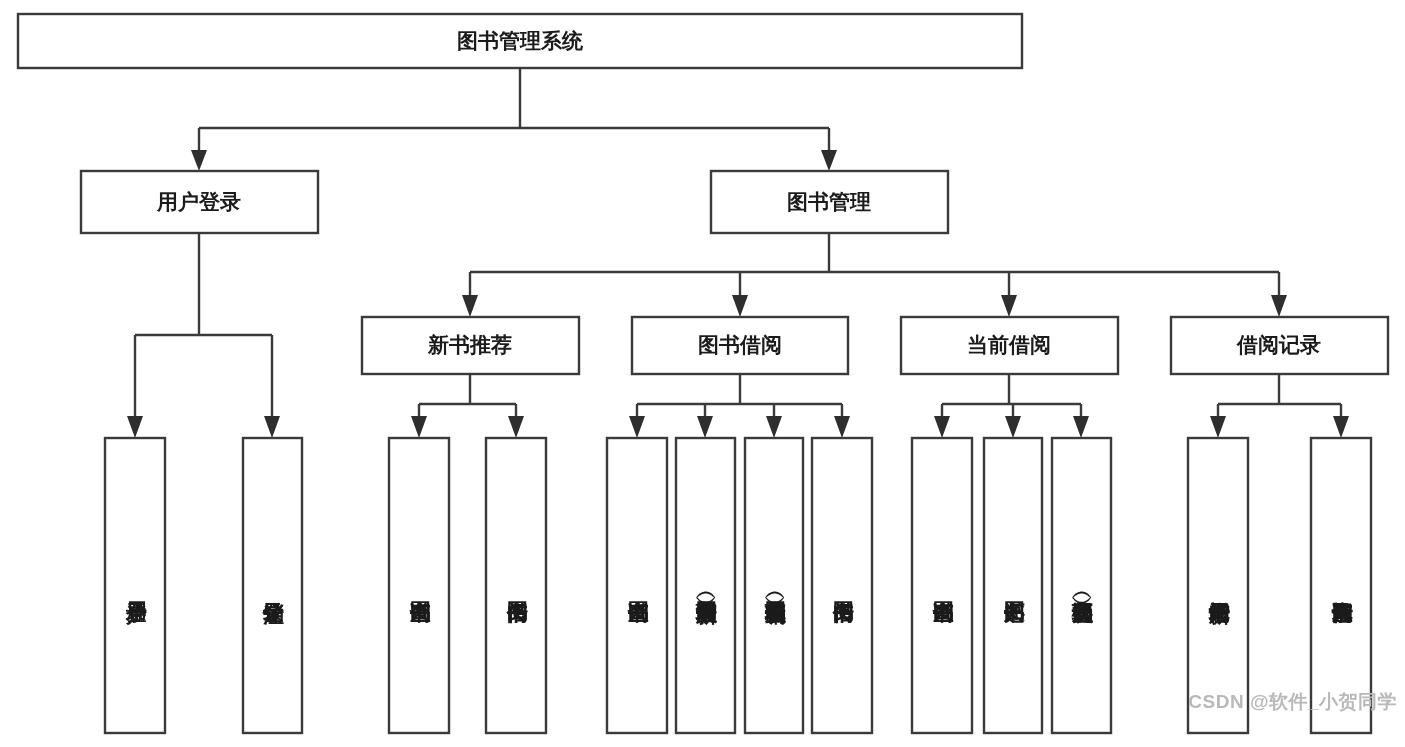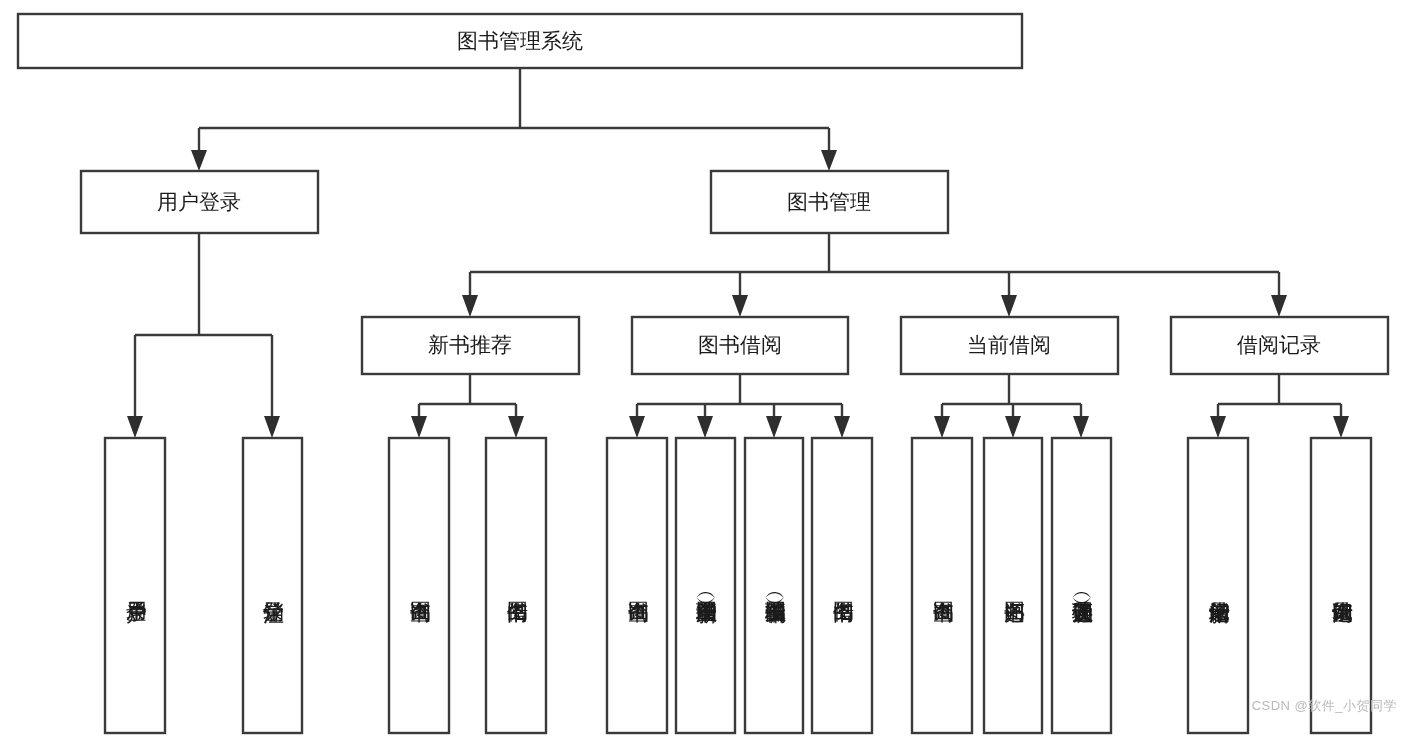--- a/index.html
+++ b/index.html
@@ -12,20 +12,21 @@
     height: 747px;
     font-family: "Liberation Sans", "DejaVu Sans", sans-serif;
     overflow: hidden;
     position: relative;
   }
   #diagram-root {
     position: relative;
     width: 1405px;
     height: 721px;
     background: #ffffff;
+    font-weight: bold;
   }
   svg#flowchart {
     position: absolute;
     left: 0;
     top: 0;
     width: 1405px;
     height: 747px;
     display: block;
   }
   .node-box {
@@ -57,21 +58,21 @@
     text-anchor: middle;
     dominant-baseline: middle;
     writing-mode: vertical-rl;
     glyph-orientation-vertical: 0;
   }
   .watermark {
     position: absolute;
     right: 8px;
     bottom: 6px;
     font-family: "Liberation Sans", "DejaVu Sans", sans-serif;
-    font-size: 13px;
+    font-size: 19px;
     color: #b9b9b9;
     letter-spacing: 0.5px;
     white-space: nowrap;
     user-select: none;
   }
 </style>
 </head>
 <body>
 
 <div id="diagram-root">

